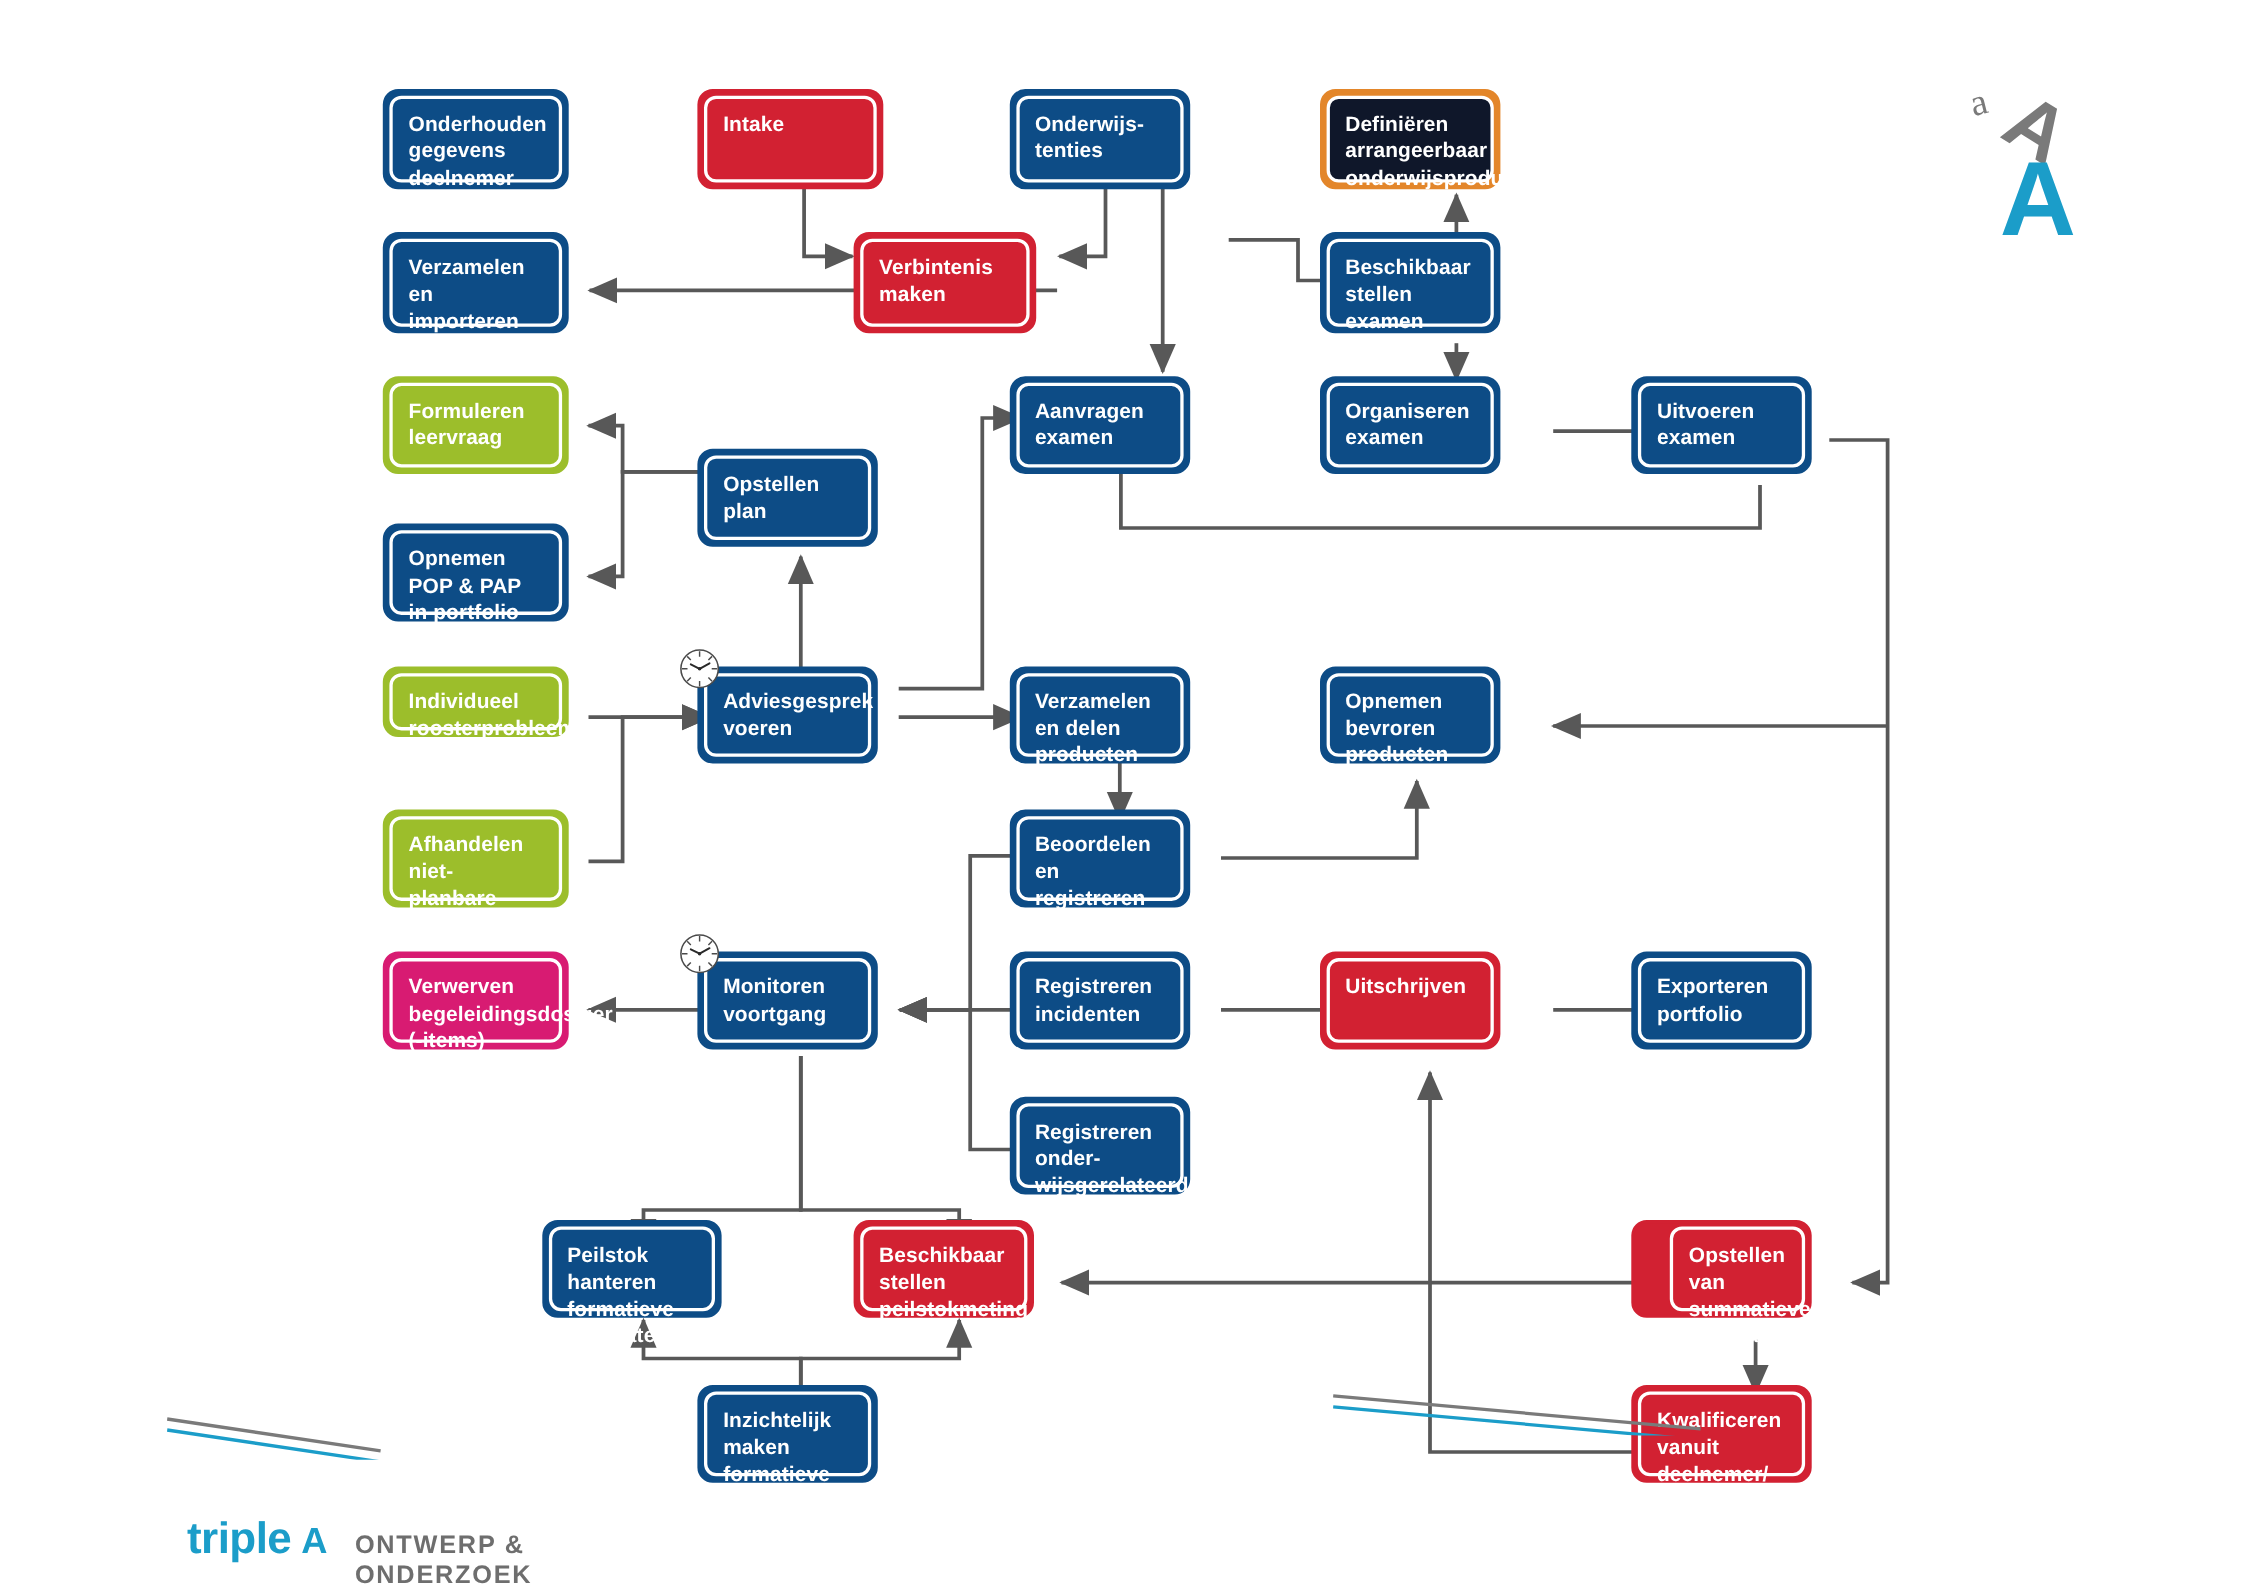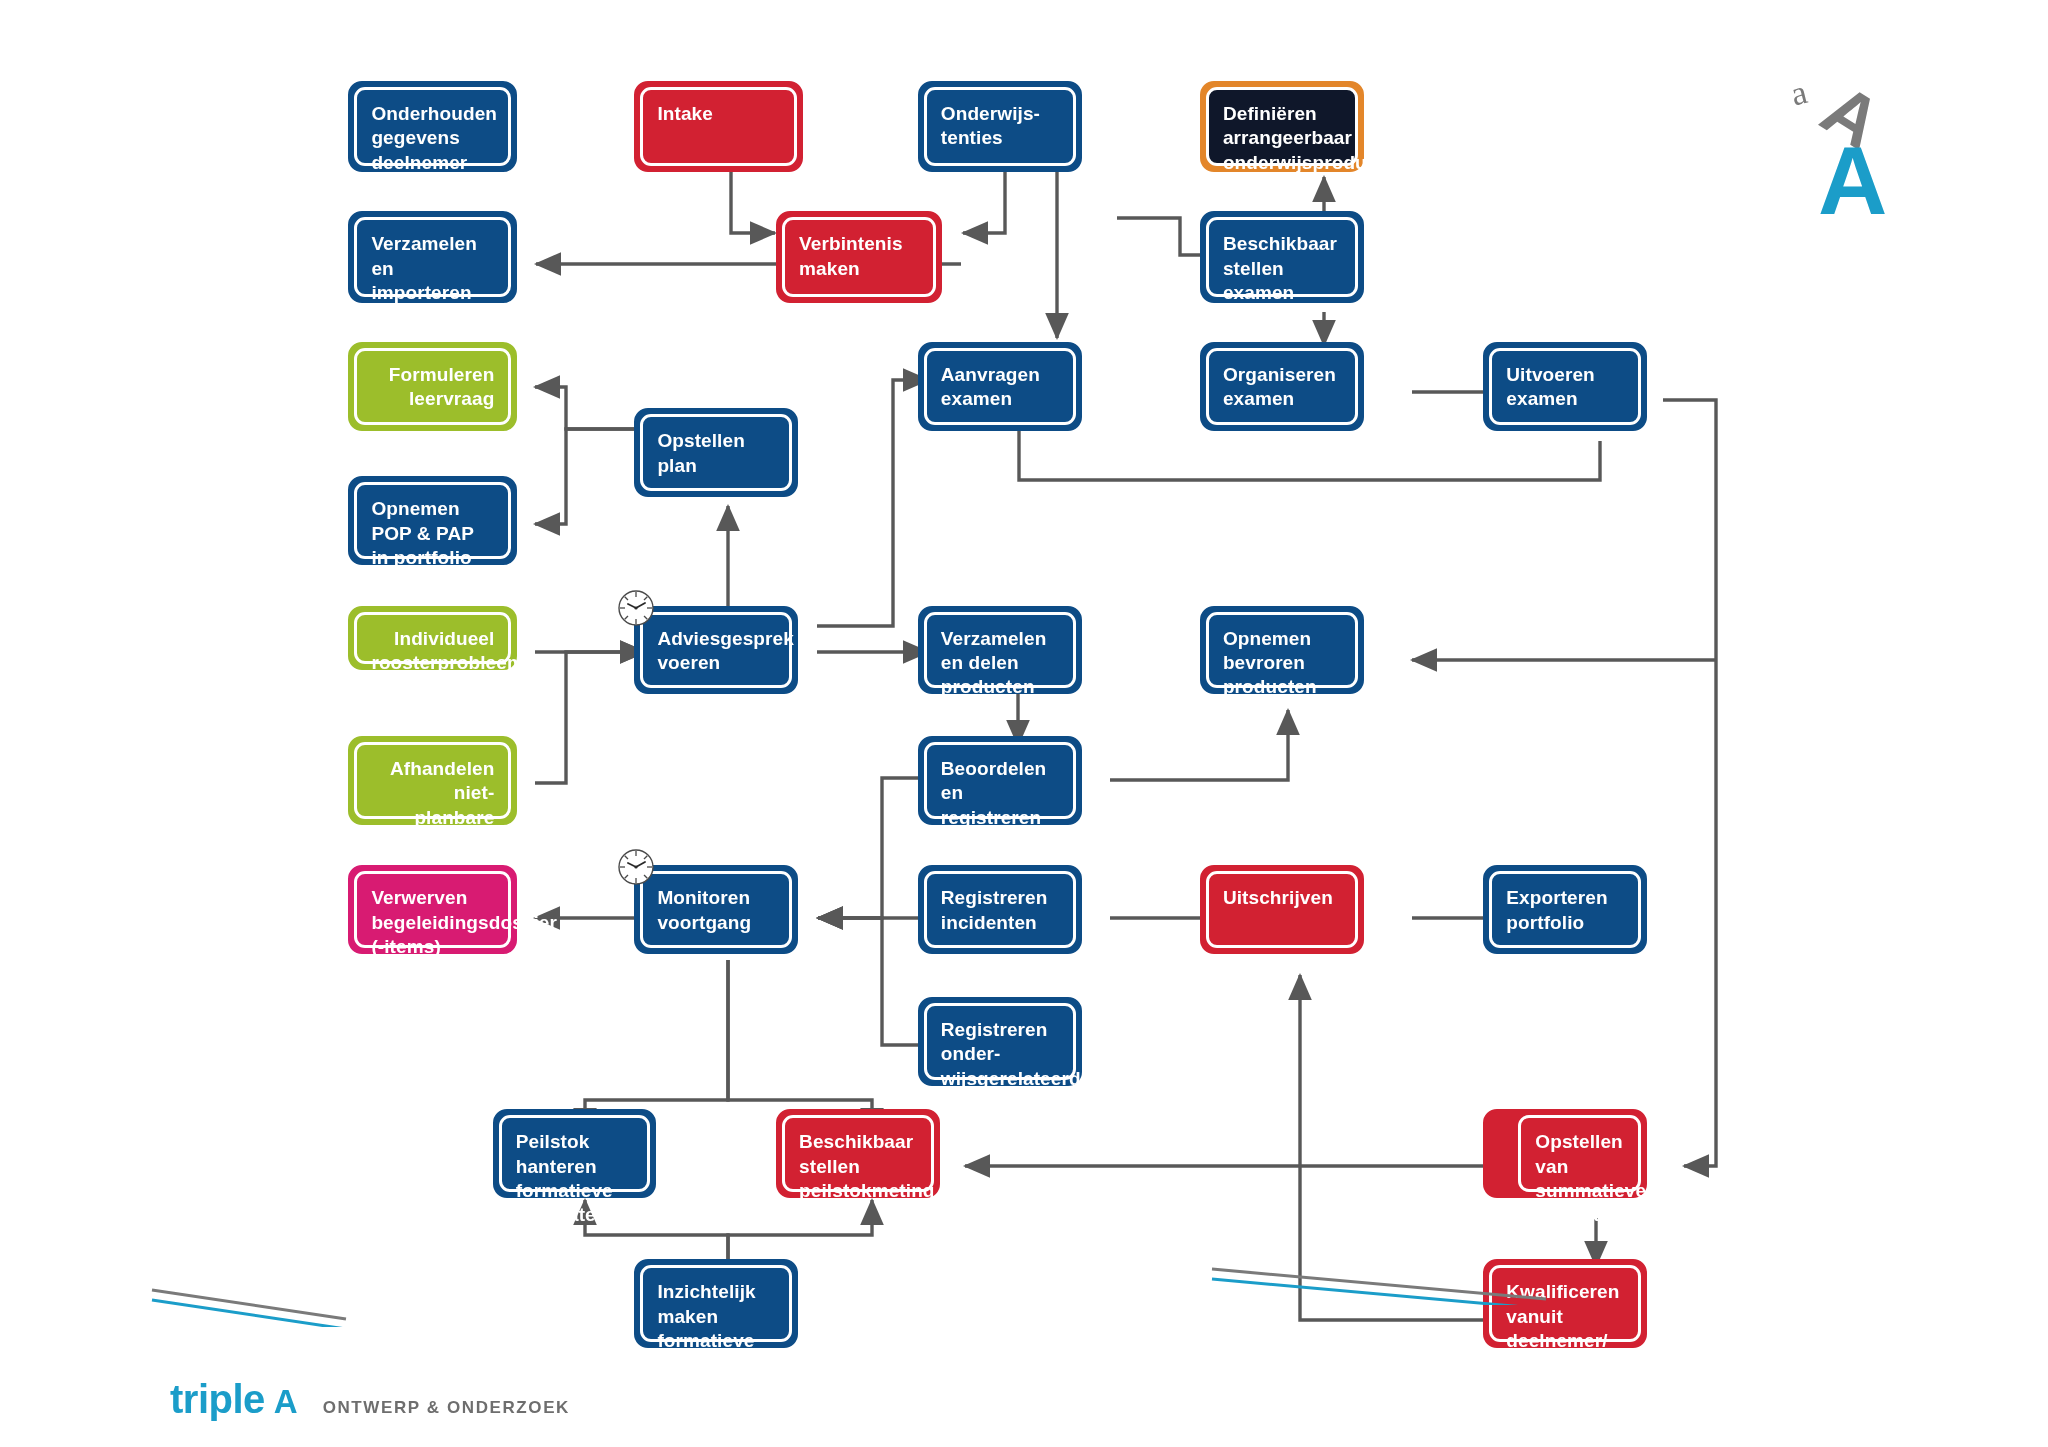--- a/index.html
+++ b/index.html
@@ -26,39 +26,39 @@
     font-weight:700;
     line-height:1.28;
     letter-spacing:.1px;
     white-space:pre-line;
     overflow:visible;
   }
   .blue  {background:#0d4c86;border-color:#0d4c86;}
   .blue  .inner{background:#0d4c86;}
   .red   {background:#d22132;border-color:#d22132;}
   .red   .inner{background:#d22132;}
-  .green {background:#9cbe2b;border-color:#9cbe2b;text-align:right;}
+  .green {background:#9cbe2b;border-color:#9cbe2b;}
   .green .inner{background:#9cbe2b;}
   .orange{background:#e3862a;border-color:#e3862a;}
   .orange .inner{background:#0f172a;}
   .pink  {background:#d81b72;border-color:#d81b72;}
   .pink  .inner{background:#d81b72;}
 
   
   #wires{position:absolute;left:0;top:0;width:2048px;height:1447px;pointer-events:none;}
 
   
   .clock{position:absolute;width:40px;height:40px;}
 
   
   #mark{position:absolute;}
   #brand{position:absolute;}
   .brand-word{font-size:40px;font-weight:700;color:#1b9dc9;letter-spacing:-.5px;}
   .brand-a{font-size:33px;font-weight:700;color:#1b9dc9;}
-  .brand-sub{font-size:17px;font-weight:700;color:#6e6e6e;letter-spacing:1.6px;}
+  .brand-sub{font-size:23px;font-weight:700;color:#6e6e6e;letter-spacing:1.6px;}
 </style>
 </head>
 <body>
 
 <div id="canvas">
 
   <svg id="wires" viewBox="0 0 2048 1447" xmlns="http://www.w3.org/2000/svg">
     <defs>
       <marker id="ah" markerWidth="9" markerHeight="9" refX="7.4" refY="4.5" orient="auto" markerUnits="strokeWidth">
         <path d="M0,1 L8,4.5 L0,8 z" fill="#585858"></path>

